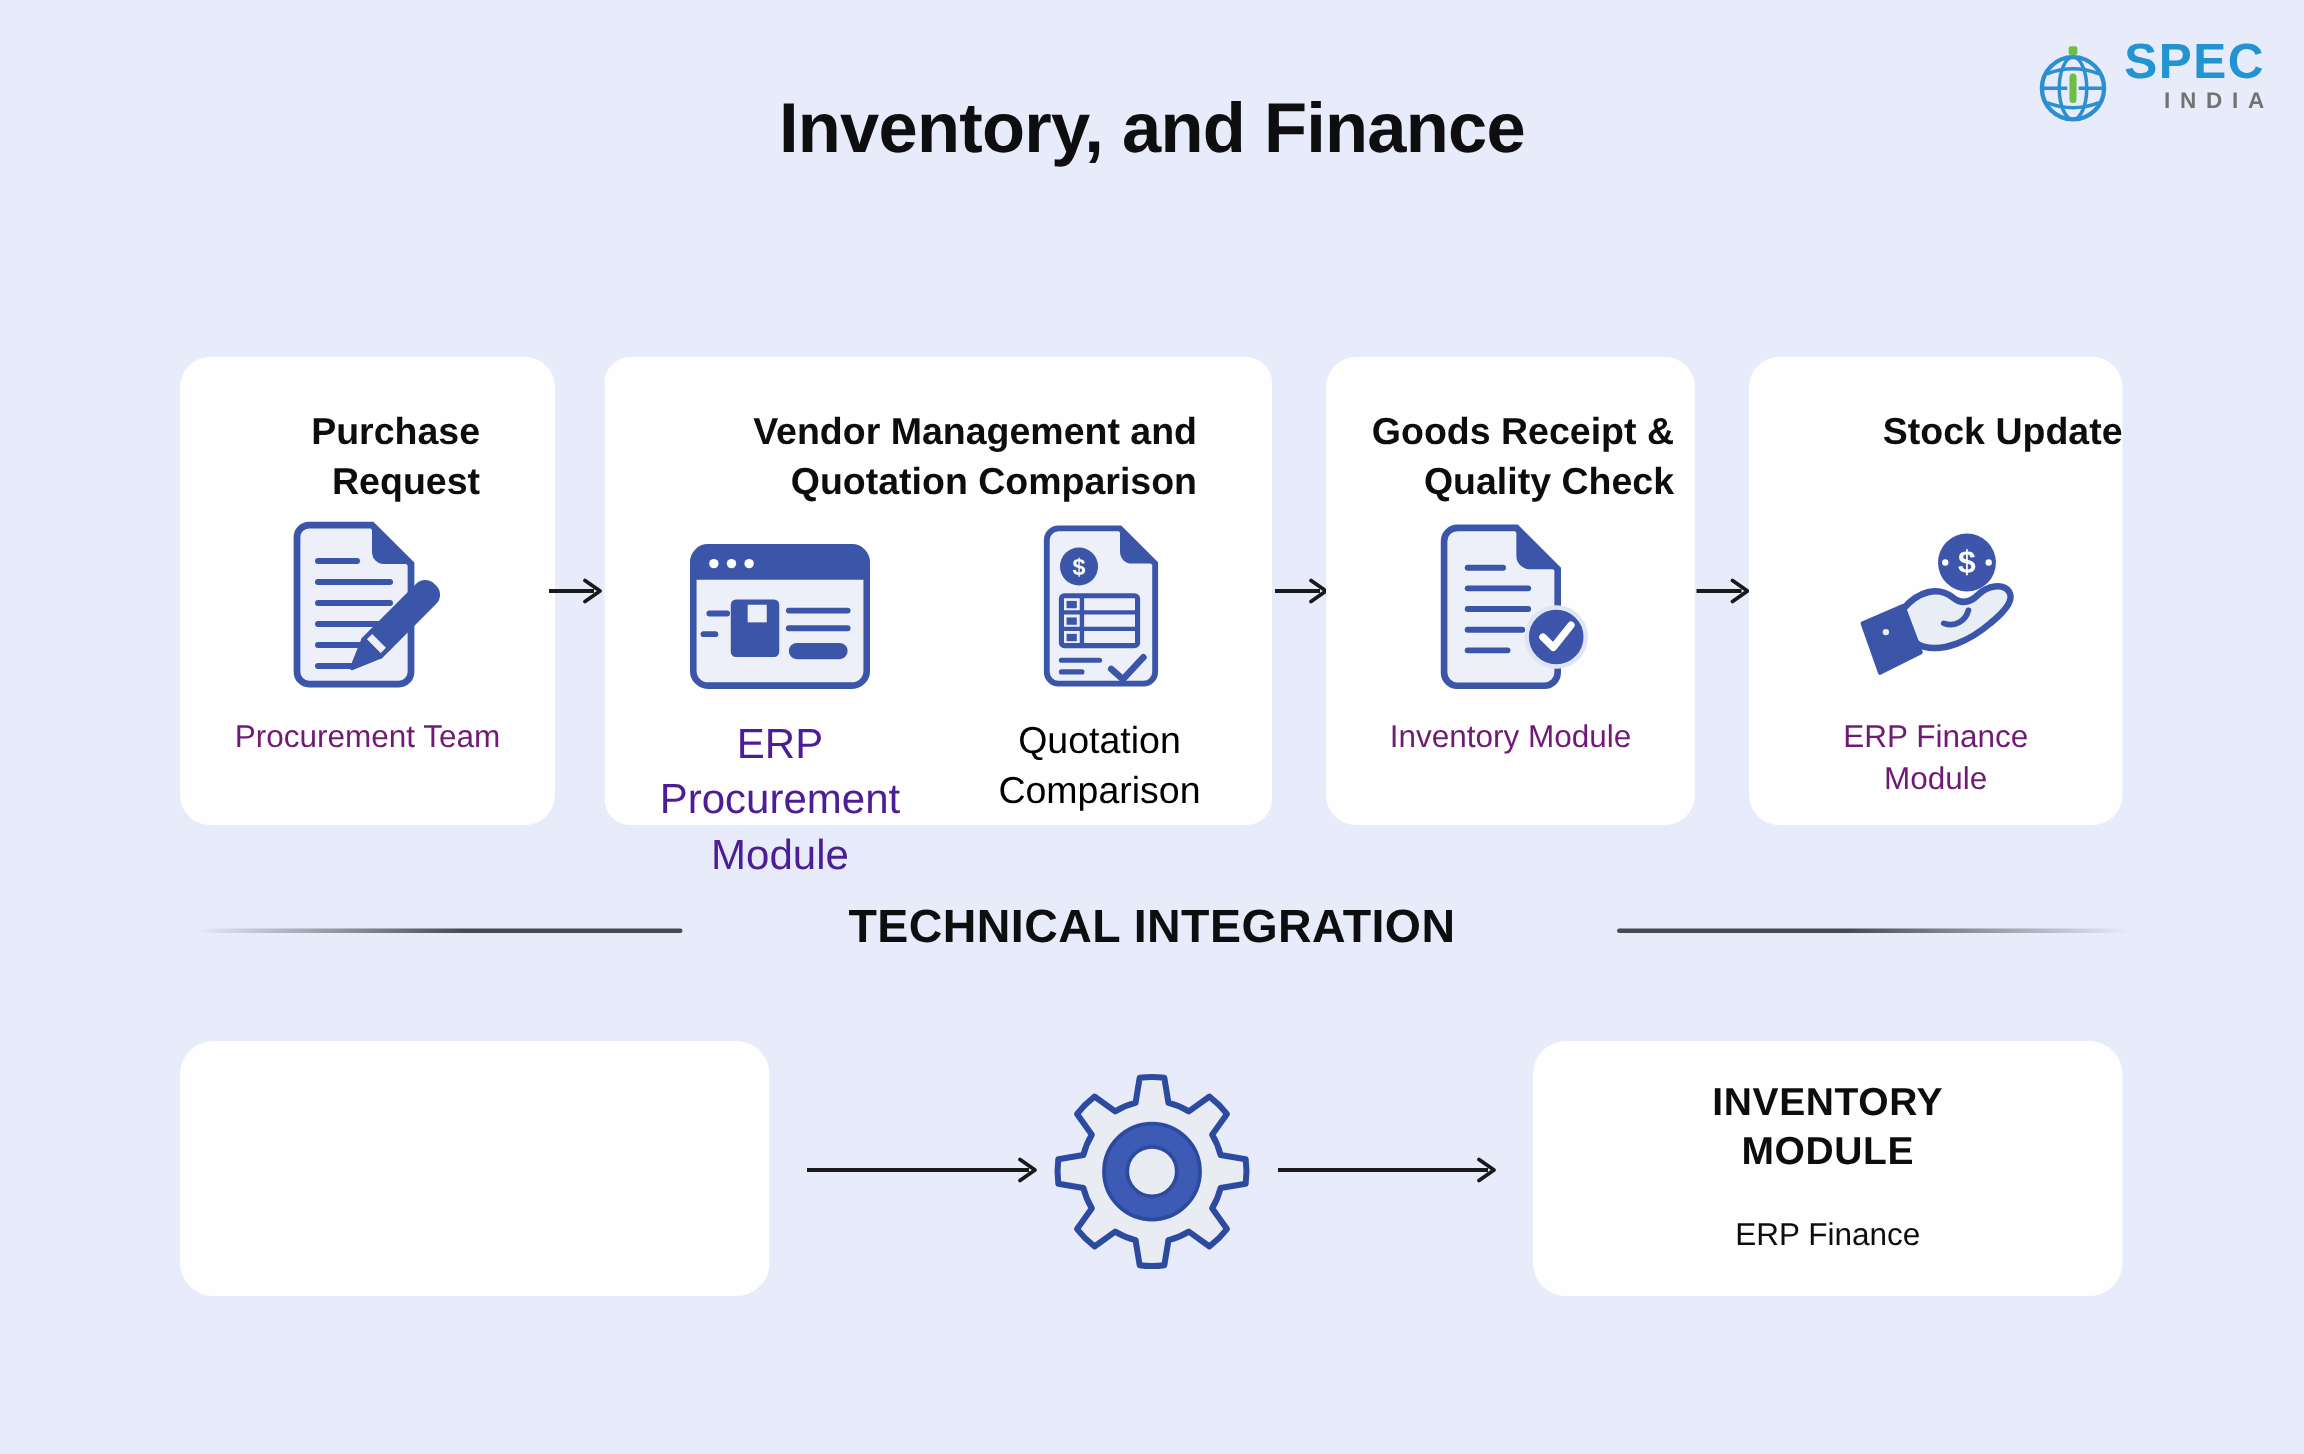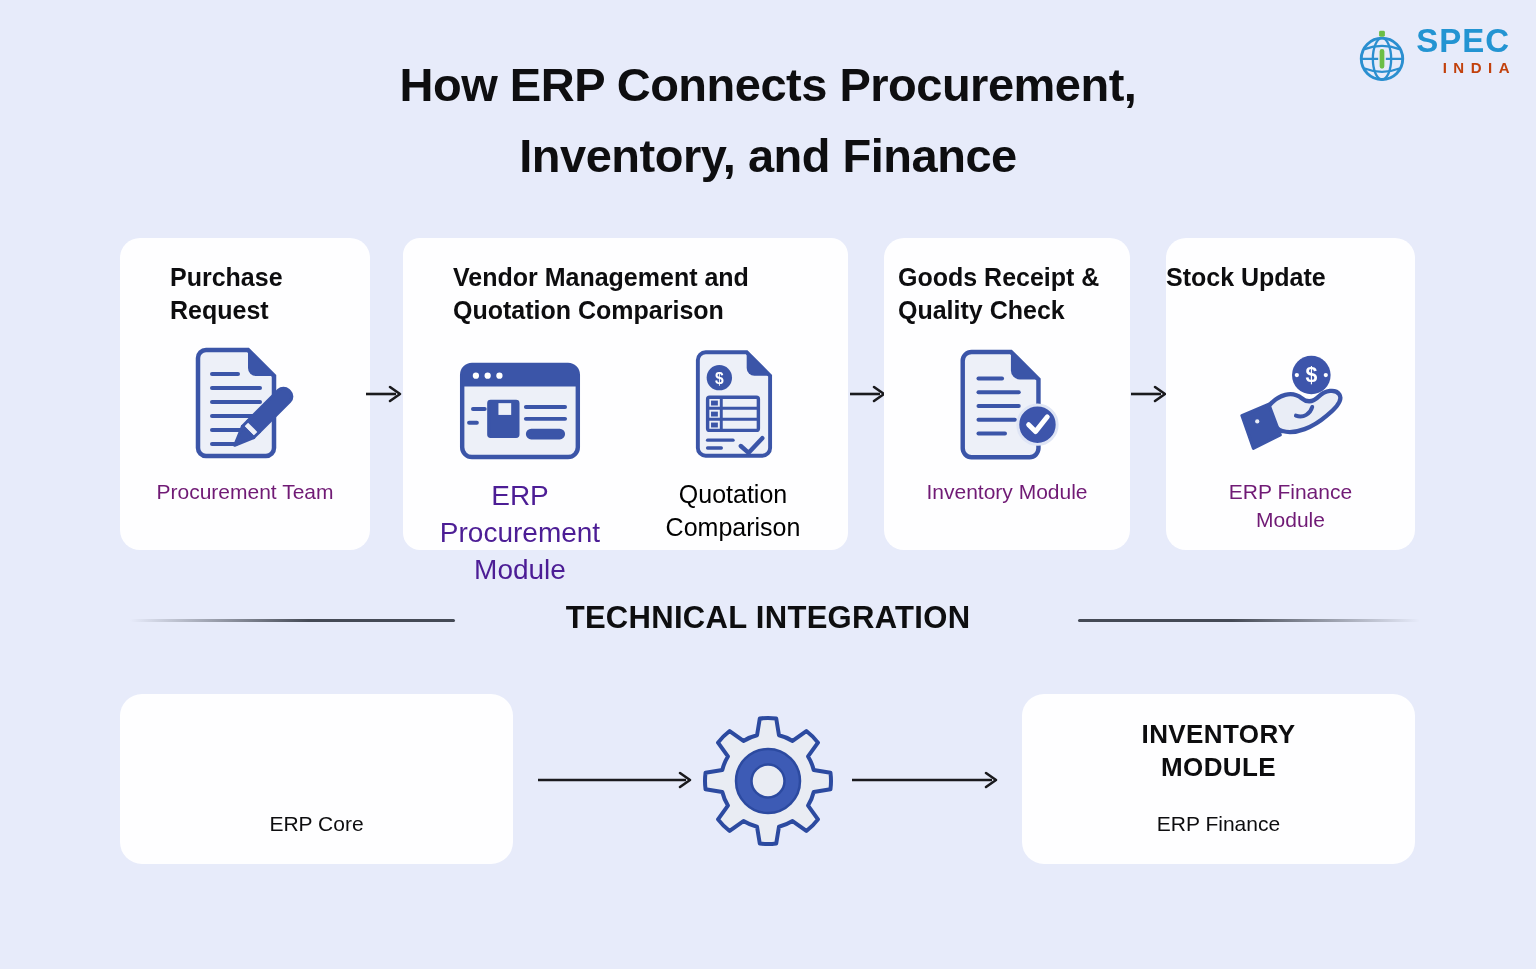--- a/index.html
+++ b/index.html
@@ -3,33 +3,33 @@
 <meta charset="utf-8">
 <style>
   html,body{margin:0;padding:0;}
   body{font-family:"Liberation Sans","DejaVu Sans",sans-serif;background:#e7ebfa;}
   .canvas{position:relative;width:1536px;height:969px;background:#e7ebfa;overflow:hidden;}
 
   
   .logo{position:absolute;top:24px;right:26px;display:flex;gap:7px;align-items:flex-start;}
   .logo-text{display:flex;flex-direction:column;align-items:flex-end;}
   .logo-brand{font-size:33px;font-weight:800;color:#2394d2;letter-spacing:1px;line-height:1;}
-  .logo-country{font-size:15px;font-weight:700;color:#c2410c;letter-spacing:6.5px;margin-right:-6px;margin-top:2px;text-align:center;}
+  .logo-country{font-size:15px;font-weight:700;color:#737373;letter-spacing:6.5px;margin-right:-6px;margin-top:2px;text-align:center;}
 
   
   .main-title{position:absolute;top:50px;left:0;right:0;text-align:center;
     font-size:47px;font-weight:800;color:#0e0e10;letter-spacing:-0.5px;line-height:1.5;}
 
   
   .card{position:absolute;top:238px;height:312px;background:#fefeff;border-radius:20px;}
   #card-1{left:120px;width:250px;}
   #card-2{left:403px;width:445px;border-radius:17px;}
   #card-3{left:884px;width:246px;}
   #card-4{left:1166px;width:249px;}
-  .card-title{position:absolute;top:22px;left:0;right:0;margin:1px auto;text-align:left;
+  .card-title{position:absolute;top:22px;left:0;right:0;margin:12px auto;text-align:right;
     font-size:25px;font-weight:700;color:#0d0d0f;line-height:1.3;}
   #card-1 .card-title{max-width:150px;}
   #card-2 .card-title{max-width:345px;}
   #card-3 .card-title{max-width:218px;}
   .card-caption{position:absolute;top:240px;left:0;right:0;margin:0 auto;text-align:center;
     font-size:21px;font-weight:400;color:#701a75;line-height:1.32;}
   #card-4 .card-caption{max-width:145px;}
   .card-icon{position:absolute;}
   #icon-doc-pen{left:64px;top:106px;}
   #icon-browser{left:56px;top:124px;}
@@ -87,21 +87,20 @@
       <rect x="25" y="6" width="6" height="6" rx="1.5" fill="#6cbe45"></rect>
       <rect x="24.8" y="24" width="6.4" height="22" rx="3.2" fill="#6cbe45" stroke="#e7ebfa" stroke-width="1.5"></rect>
     </svg>
     <div class="logo-text">
       <div class="logo-brand">SPEC</div>
       <div class="logo-country">INDIA</div>
     </div>
   </div>
 
   <div class="main-title">
-    <div>How ERP Connects Procurement,</div>
     <div>Inventory, and Finance</div>
   </div>
 
   <div class="card" id="card-1">
     <div class="card-title">Purchase Request</div>
     <svg class="card-icon" id="icon-doc-pen" width="118" height="122" viewBox="0 0 118 122">
       <path d="M22 6 H64 L90 32 V104 a8 8 0 0 1 -8 8 H22 a8 8 0 0 1 -8 -8 V14 a8 8 0 0 1 8 -8 Z" fill="#edf0f8" stroke="#3b55a8" stroke-width="4.5"></path>
       <path d="M64 6 V24 a8 8 0 0 0 8 8 H90 Z" fill="#3b55a8"></path>
       <g stroke="#3b55a8" stroke-width="4" stroke-linecap="round">
         <line x1="28" y1="30" x2="54" y2="30"></line>
@@ -206,21 +205,20 @@
       <circle cx="22" cy="78" r="2.2" fill="#e9edf6"></circle>
     </svg>
     <div class="card-caption">ERP Finance Module</div>
   </div>
 
   <div class="tech-line" id="tech-line-left"></div>
   <div class="tech-heading">TECHNICAL INTEGRATION</div>
   <div class="tech-line" id="tech-line-right"></div>
 
   <div class="module-card" id="module-left">
-    <div class="module-subtitle">ERP Core</div>
   </div>
 
   <svg class="arrow" id="arrow-b1" width="156" height="22" viewBox="0 0 156 22">
     <line x1="1" y1="11" x2="149" y2="11" stroke="#1a1a1d" stroke-width="2.6"></line>
     <path d="M143 4 L153 11 L143 18" fill="none" stroke="#1a1a1d" stroke-width="2.6" stroke-linecap="round" stroke-linejoin="round"></path>
   </svg>
 
   <svg id="gear" width="150" height="150" viewBox="0 0 150 150">
     <path id="gear-path" d="M64.03 29.30 L66.78 12.54 A63 63 0 0 1 83.22 12.54 L85.97 29.30 A47 47 0 0 1 99.56 34.93 L113.35 25.02 A63 63 0 0 1 124.98 36.65 L115.07 50.44 A47 47 0 0 1 120.70 64.03 L137.46 66.78 A63 63 0 0 1 137.46 83.22 L120.70 85.97 A47 47 0 0 1 115.07 99.56 L124.98 113.35 A63 63 0 0 1 113.35 124.98 L99.56 115.07 A47 47 0 0 1 85.97 120.70 L83.22 137.46 A63 63 0 0 1 66.78 137.46 L64.03 120.70 A47 47 0 0 1 50.44 115.07 L36.65 124.98 A63 63 0 0 1 25.02 113.35 L34.93 99.56 A47 47 0 0 1 29.30 85.97 L12.54 83.22 A63 63 0 0 1 12.54 66.78 L29.30 64.03 A47 47 0 0 1 34.93 50.44 L25.02 36.65 A63 63 0 0 1 36.65 25.02 L50.44 34.93 A47 47 0 0 1 64.03 29.30 Z" fill="#e9ecf3" stroke="#2c4aa0" stroke-width="4" stroke-linejoin="round"></path>
     <circle cx="75" cy="75" r="32" fill="#3d5bb5" stroke="#2c4aa0" stroke-width="2.5"></circle>

